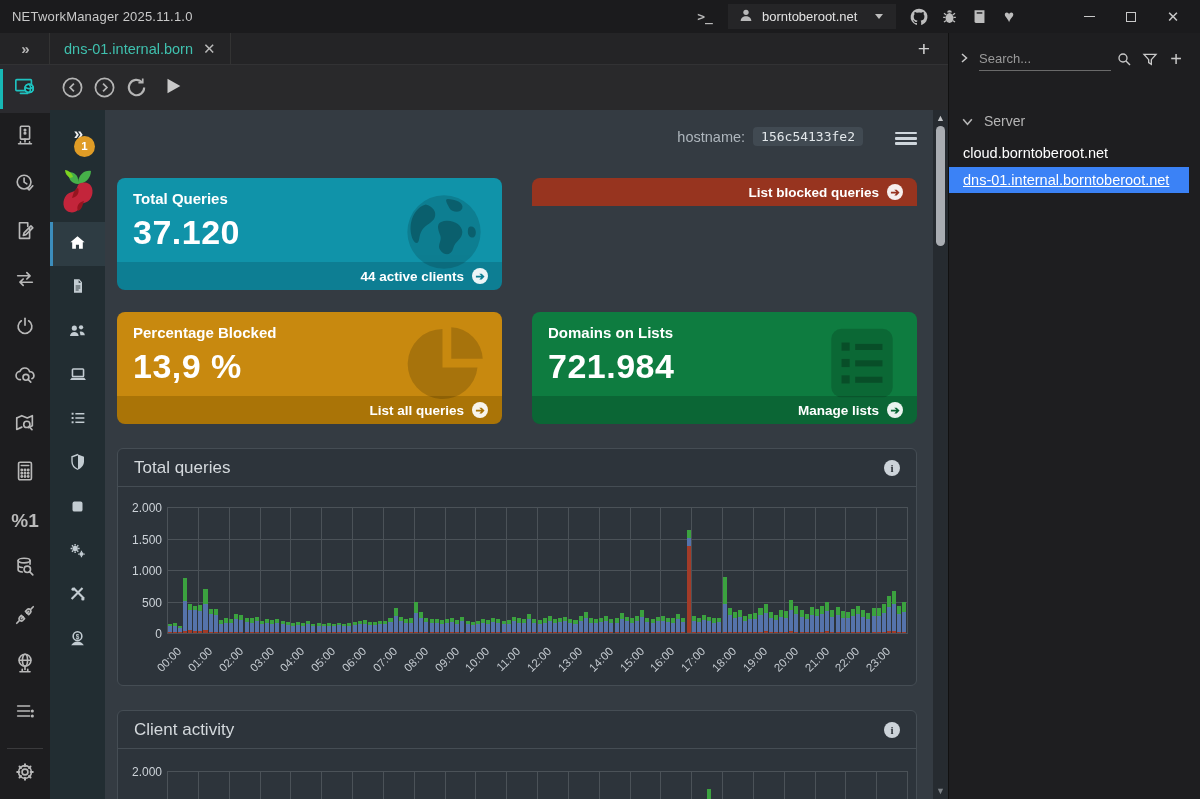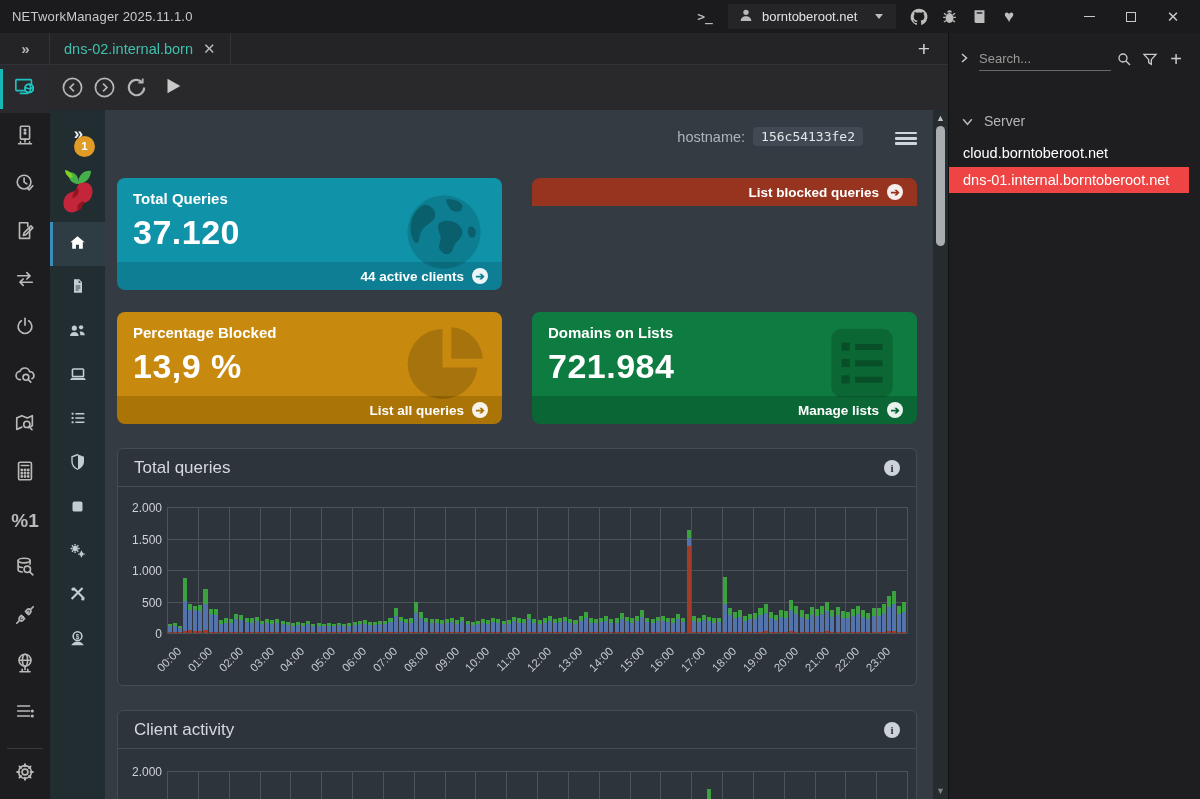--- a/index.html
+++ b/index.html
@@ -44,21 +44,21 @@
   #rp-search { width:132px; border-bottom:1px solid #6a6a6a; height:24px; position:relative; }
   #rp-search input { width:100%; height:22px; background:transparent; border:0; outline:none;
     color:#ddd; font-size:13px; font-family:"Liberation Sans",sans-serif; }
   #rp-search input::placeholder { color:#9a9a9a; }
   .rp-ico { width:26px; display:flex; justify-content:center; color:#c9c9c9; }
   #rp-group-row { position:absolute; left:0; top:80px; display:flex; align-items:center; gap:10px;
     padding-left:12px; color:#b5b5b5; font-size:14px; }
   #rp-servers { position:absolute; left:0; top:106px; width:252px; }
   .rp-server { height:26px; line-height:26px; padding-left:14px; font-size:14.5px; color:#fff;
     margin:1px 0; white-space:nowrap; }
-  .rp-server.selected { background:#ef4444; margin-right:12px; }
+  .rp-server.selected { background:#3b82f6; margin-right:12px;text-decoration:underline; }
 
   
   #appsidebar { left:0; top:65px; width:50px; height:734px; background:#1d1d1f; }
   .as-item { position:relative; width:50px; height:48px; display:flex; align-items:center;
     justify-content:center; color:#b9b9b9; }
   .as-item.active { background:#2a2a2e; color:#1fc2c0; }
   .as-item.active::before { content:""; position:absolute; left:0; top:4px; bottom:4px; width:3px;
     background:#17b8b5; }
   #as-sep { position:absolute; left:7px; right:7px; bottom:50px; height:1px; background:#3a3a3c; }
   #as-gear { position:absolute; left:0; bottom:2px; width:50px; height:46px; display:flex;
@@ -179,21 +179,21 @@
         </span>
       <span class="tb-btn" style="width:42px;">
           <span class="win-close-glyph">✕</span>
         </span>
     </div>
   </div>
 
   <div id="tabbar" class="abs">
     <span id="tab-overflow">»</span>
     <span id="tab">
-      <span class="tab-label">dns-02.internal.born</span>
+      <span class="tab-label">dns-01.internal.born</span>
       <span class="tab-close">✕</span>
     </span>
     <span id="new-tab-btn">+</span>
   </div>
 
   <div id="rightpanel" class="abs">
     <div id="rp-search-row">
       <span id="rp-collapse">
         <svg width="12" height="12" viewBox="0 0 24 24" fill="none" stroke="#c9c9c9" stroke-width="3">
             <path d="M8 4l9 8-9 8"></path>

